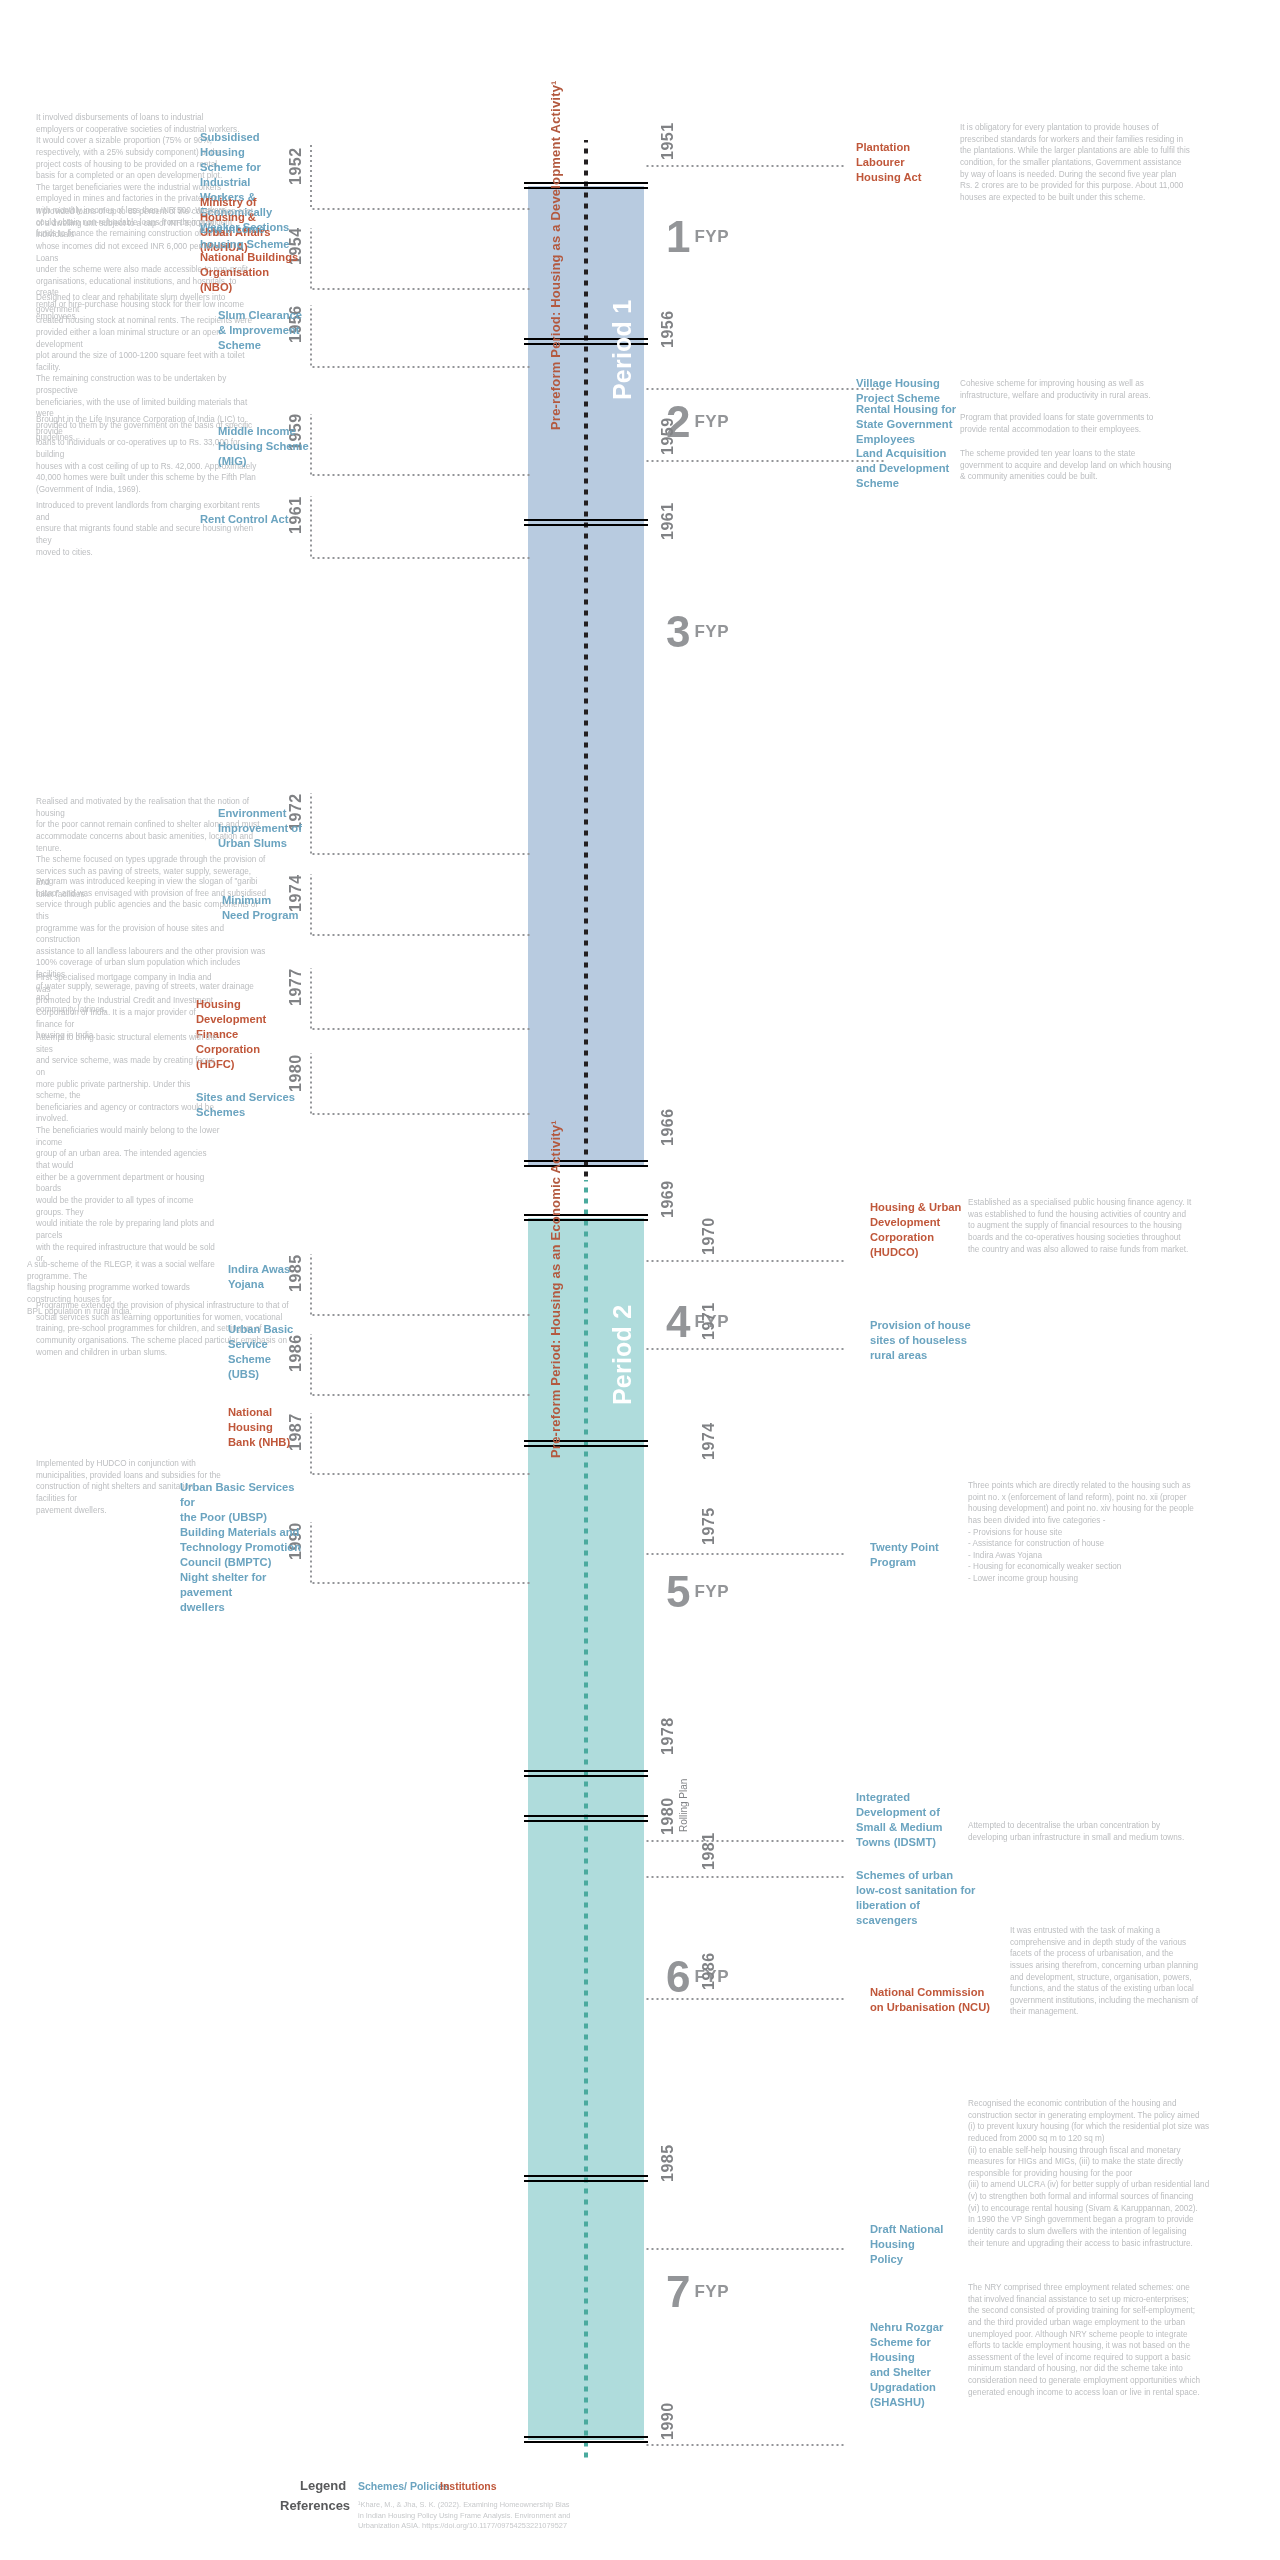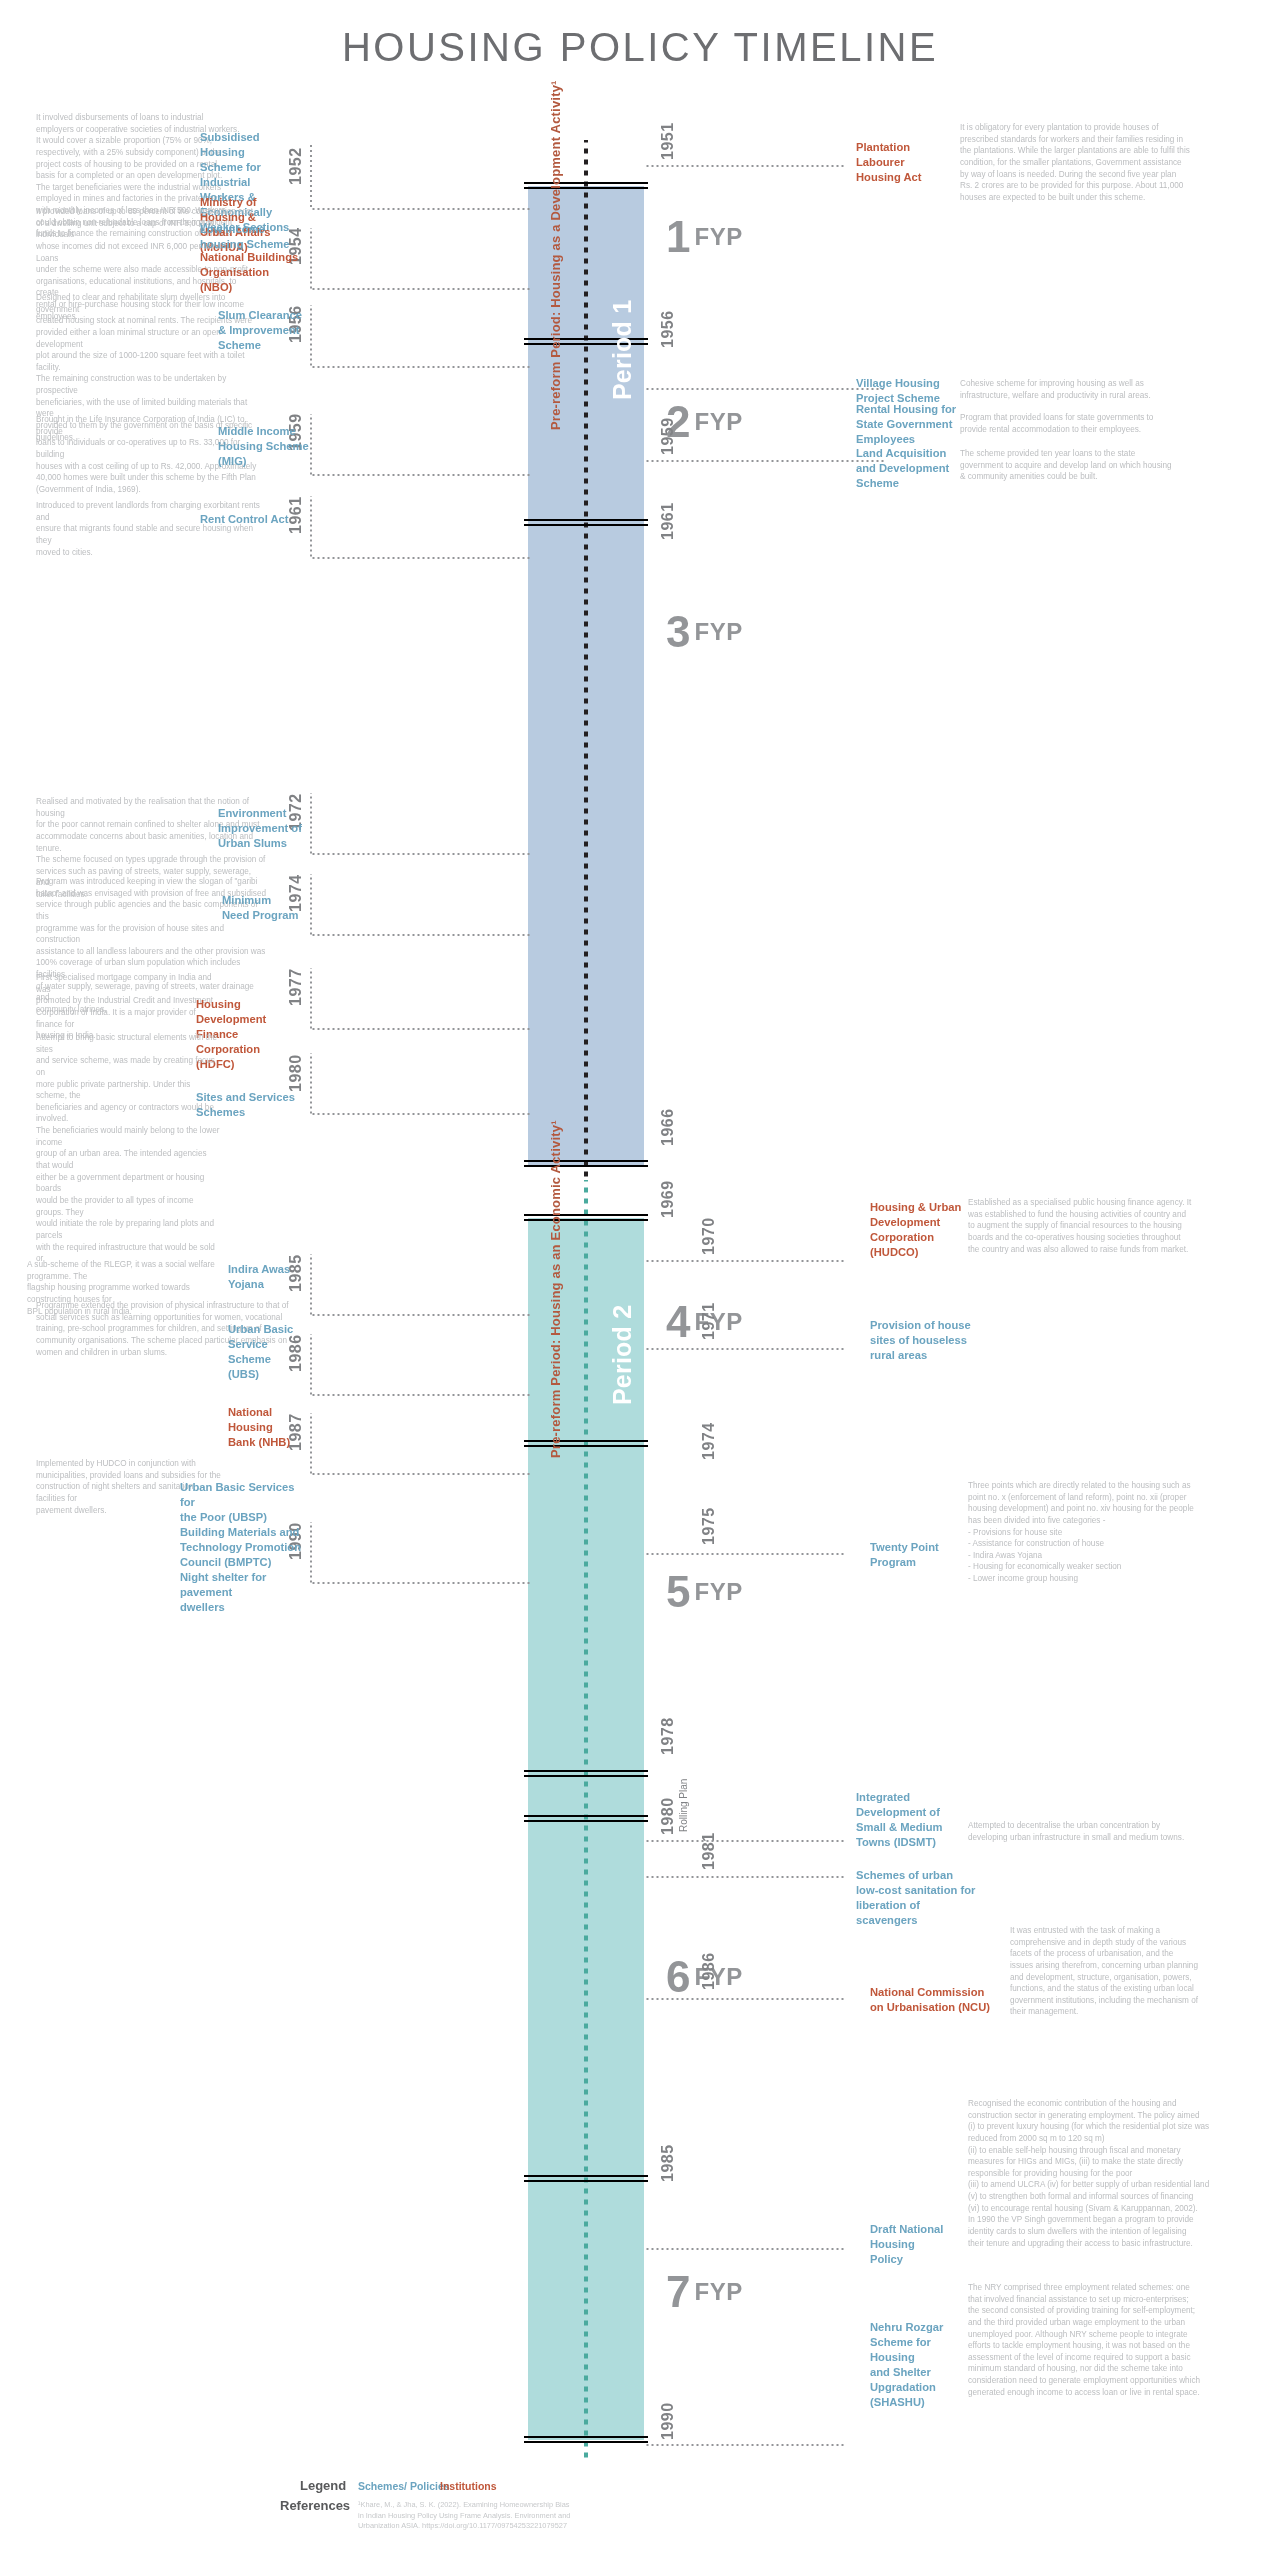--- a/index.html
+++ b/index.html
@@ -48,21 +48,21 @@
   .periodlbl{
     position:absolute;transform-origin:left top;transform:rotate(-90deg);
     white-space:nowrap;font-weight:bold;letter-spacing:.2px;
   }
   .periodlbl.big{font-size:25px;color:#ffffff;}
   .periodlbl.small{font-size:13px;color:#b3593f;}
 
   
   .fyp{position:absolute;left:666px;white-space:nowrap;color:#939598;}
   .fyp .n{font-size:44px;font-weight:bold;line-height:1;vertical-align:middle;}
-  .fyp .t{font-size:24px;font-weight:bold;letter-spacing:.5px;margin-left:4px;vertical-align:middle;}
+  .fyp .t{font-size:17px;font-weight:bold;letter-spacing:.5px;margin-left:4px;vertical-align:middle;}
 
   
   .yr{
     position:absolute;transform-origin:left top;transform:rotate(-90deg);
     white-space:nowrap;font-size:16px;font-weight:bold;color:#808285;letter-spacing:.5px;
   }
   .yr.sub{font-size:10px;font-weight:normal;letter-spacing:0;}
 
   
   .hdot{
@@ -94,21 +94,20 @@
   .lg-inst{font-size:10.5px;font-weight:bold;color:#c0573a;}
   .refbody{font-size:7.4px;line-height:1.45;color:#c7c9cb;width:260px;}
   .refbody .ln{display:block;}
 </style>
 </head>
 <body>
 
 <div class="page">
 
   <div class="hdr">
-    <h1>HOUSING POLICY TIMELINE</h1>
   </div>
 
   <div class="bar p1" style="top:186px;height:980px;"></div>
   <div class="bar p2" style="top:1218px;height:1222px;"></div>
 
   <div class="centerline" style="top:140px;height:1040px;"></div>
   <div class="centerline teal" style="top:1180px;height:1280px;"></div>
 
   <div class="fypline" style="top:182px;"></div>
   <div class="fypline" style="top:338px;"></div>

